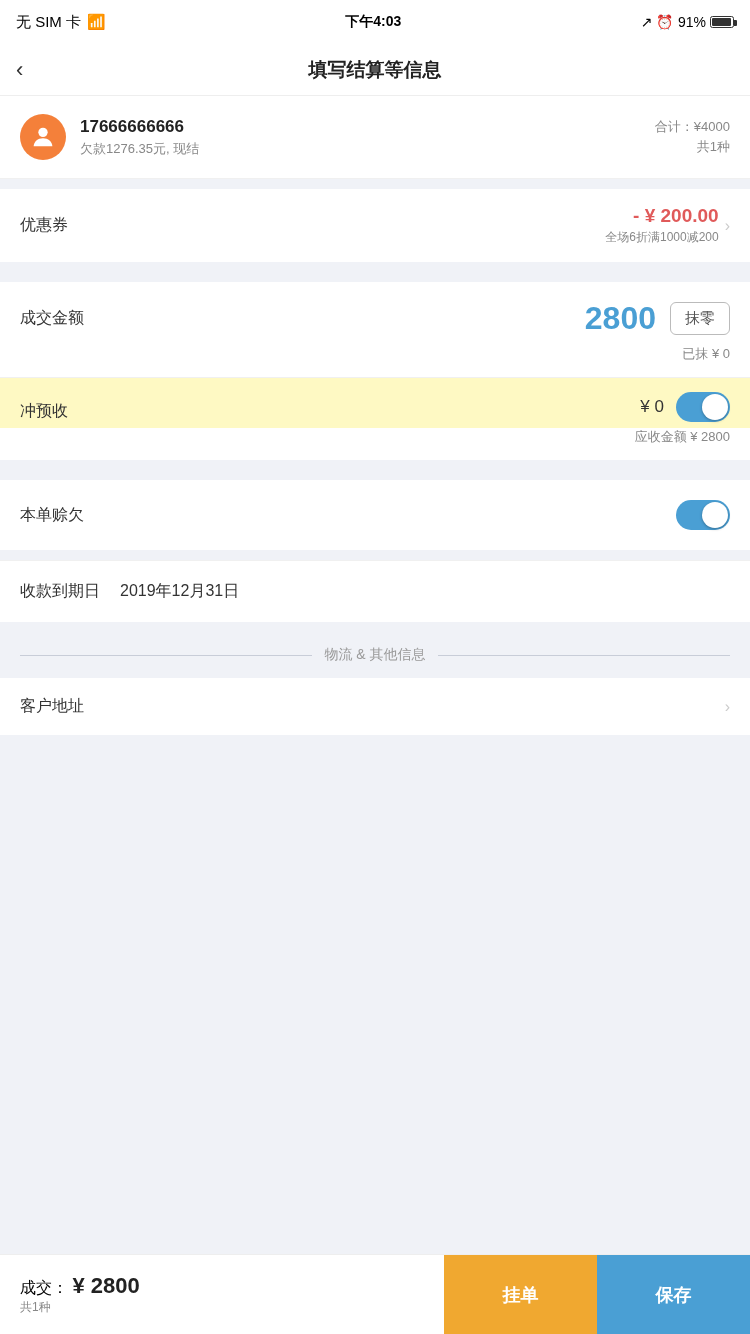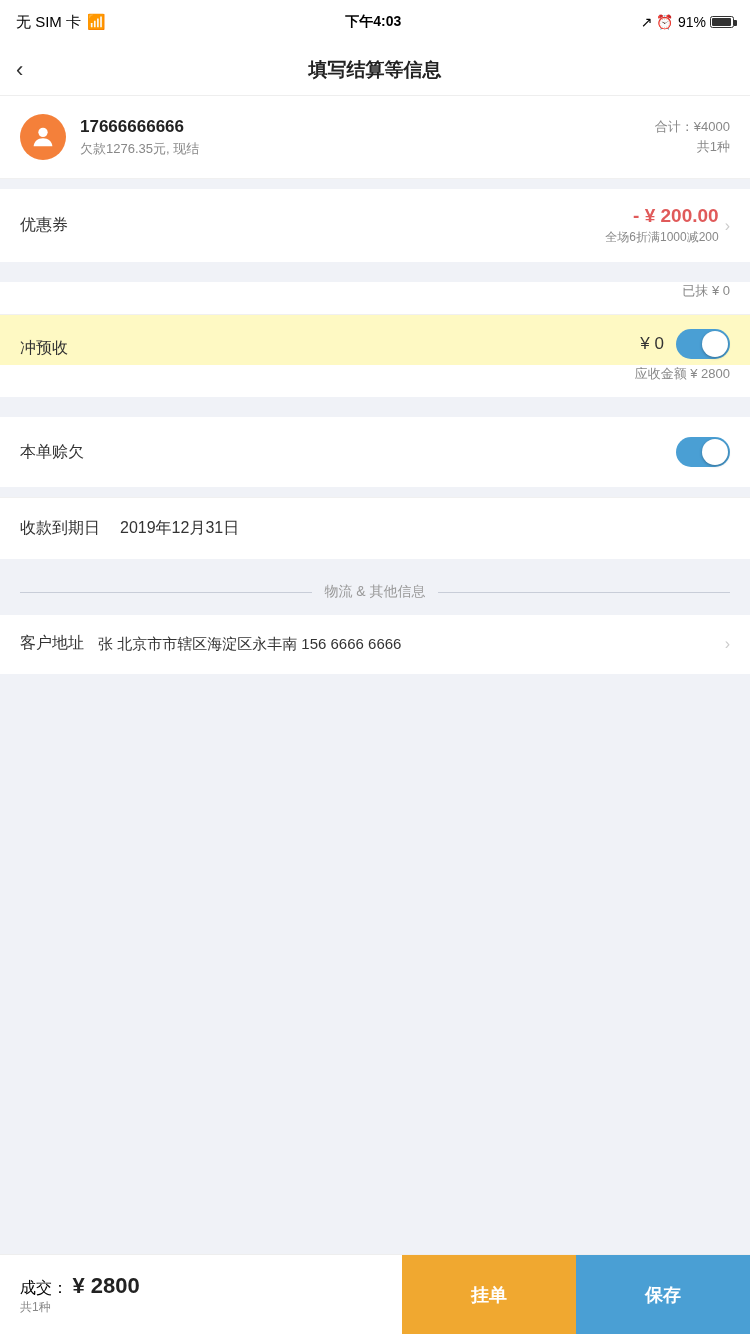--- a/index.html
+++ b/index.html
@@ -250,21 +250,21 @@
       flex: 1;
       display: flex;
       flex-direction: column;
       justify-content: center;
       padding: 12px 20px;
     }
     .bottom-summary-count {
       font-size: 12px; color: #888;
     }
     .bottom-btn {
-      width: 174px;
+      width: 153px;
       display: flex;
       align-items: center;
       justify-content: center;
       font-size: 18px;
       font-weight: 600;
       color: #fff;
       cursor: pointer;
     }
     .btn-hang { background: #f0a830; }
     .btn-save { background: #4a9fd4; }
@@ -325,20 +325,27 @@
           <div class="coupon-desc">全场6折满1000减200</div>
         </div>
         <span class="chevron">›</span>
       </div>
     </div>
   </div>
 
   <div class="divider-gray"></div>
 
   <div class="section-card">
+    <div class="amount-row">
+      <span class="amount-label">成交金额</span>
+      <div class="amount-right">
+        <span class="amount-value">2800</span>
+        <button class="round-btn">抹零</button>
+      </div>
+    </div>
     <div class="amount-sub">已抹  ¥ 0</div>
 
     <div style="border-top:1px solid #f0f0f0;"></div>
     <div class="prepay-row">
       <span class="prepay-label">冲预收</span>
       <div class="prepay-right">
         <div style="text-align:right;">
           <div class="prepay-amount">¥ 0</div>
         </div>
         <div class="toggle">
@@ -371,21 +378,20 @@
 
   <div class="logistics-divider">
     <div class="logistics-line"></div>
     <span class="logistics-text">物流 &amp; 其他信息</span>
     <div class="logistics-line"></div>
   </div>
 
   <div class="section-card">
     <div class="address-row">
       <span class="address-label">客户地址</span>
-      <span class="address-value">张 北京市市辖区海淀区永丰南 156 6666 6666</span>
       <span class="address-chevron">›</span>
     </div>
   </div>
 
   <div class="gray-filler"></div>
 
 </div>
 
 <div class="bottom-bar">
   <div class="bottom-summary">

